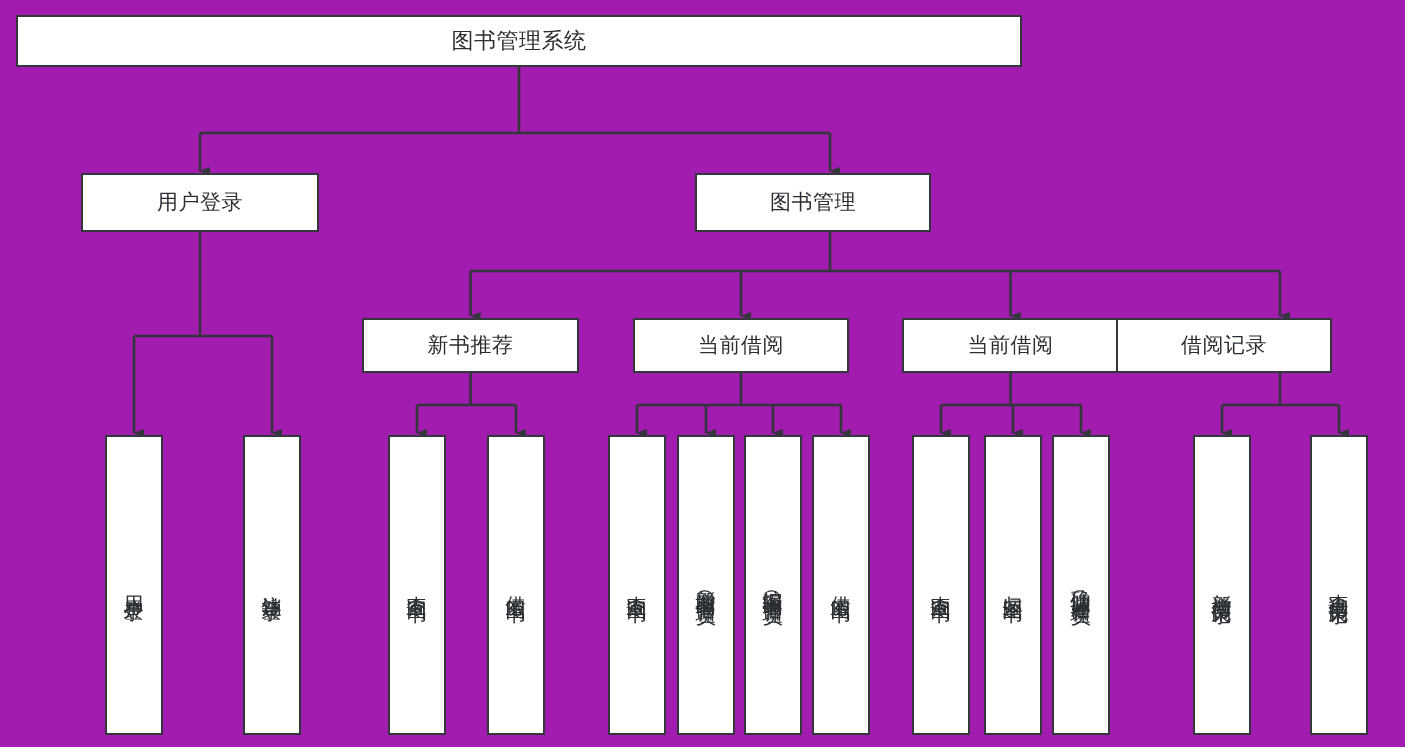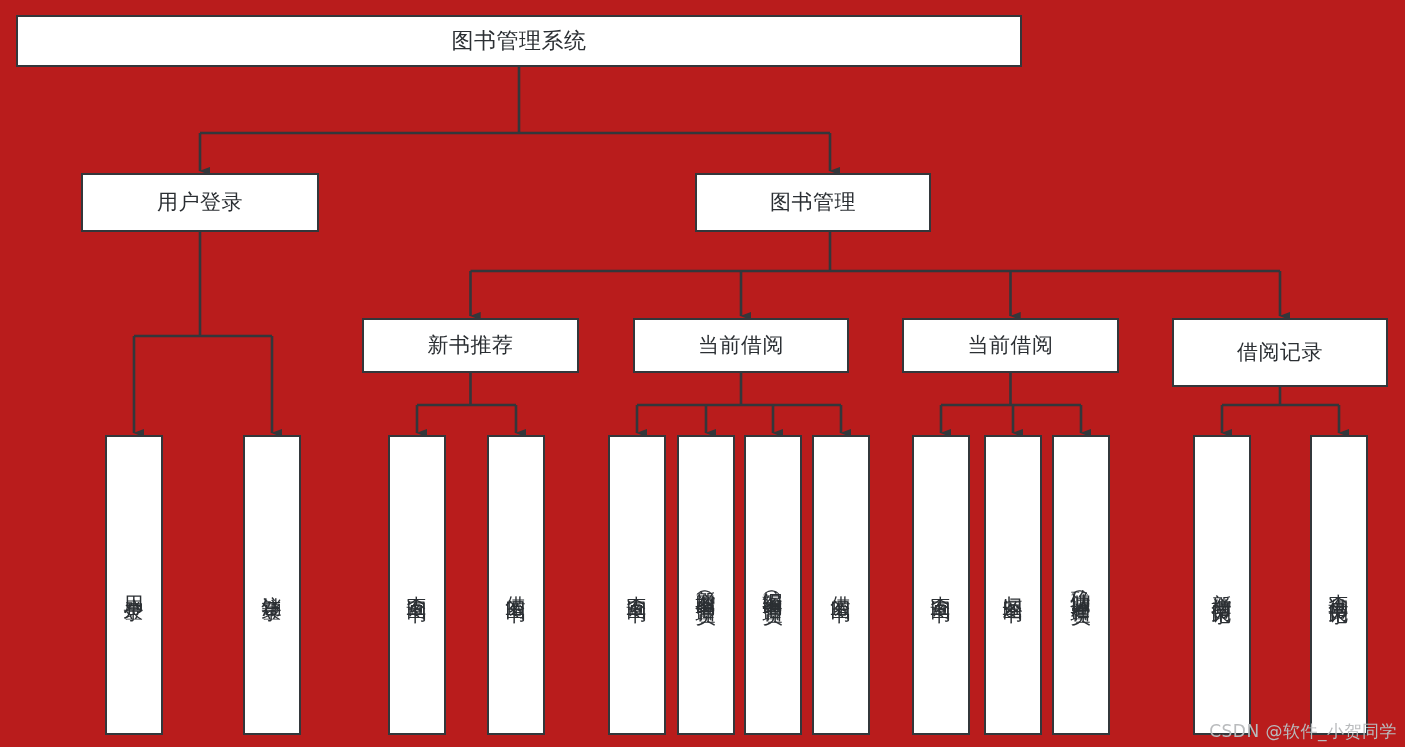--- a/index.html
+++ b/index.html
@@ -11,21 +11,21 @@
     width: 1405px;
     height: 747px;
     font-family: "DejaVu Sans", "Liberation Sans", sans-serif;
     overflow: hidden;
     position: relative;
   }
   #diagram-root {
     position: relative;
     width: 1405px;
     height: 747px;
-    background: #b91c1c;
+    background: #a21caf;
   }
   svg.edges {
     position: absolute;
     left: 0;
     top: 0;
     width: 1405px;
     height: 747px;
     pointer-events: none;
   }
   .node {
@@ -135,21 +135,21 @@
       </div>
       <div class="node horiz" id="node-newbook" style="left: 362px; top: 318px; width: 217px; height: 55px;">
         <span class="label">新书推荐</span>
       </div>
       <div class="node horiz" id="node-borrowbook" style="left: 633px; top: 318px; width: 216px; height: 55px;">
         <span class="label">当前借阅</span>
       </div>
       <div class="node horiz" id="node-current" style="left: 902px; top: 318px; width: 217px; height: 55px;">
         <span class="label">当前借阅</span>
       </div>
-      <div class="node horiz" id="node-records" style="left: 1172px; top: 318px; width: 216px; height: 69px;">
+      <div class="node horiz" id="node-records" style="left: 1116px; top: 318px; width: 216px; height: 55px;">
         <span class="label">借阅记录</span>
       </div>
       <div class="node vert" id="node-leaf-1" style="left: 105px; top: 435px; width: 58px; height: 300px;">
         <span class="label">用户登录</span>
       </div>
       <div class="node vert" id="node-leaf-2" style="left: 243px; top: 435px; width: 58px; height: 300px;">
         <span class="label">注销登录</span>
       </div>
       <div class="node vert" id="node-leaf-3" style="left: 388px; top: 435px; width: 58px; height: 300px;">
         <span class="label">查询图书</span>
@@ -179,14 +179,13 @@
         <span class="label">确认归还（管理员）</span>
       </div>
       <div class="node vert" id="node-leaf-12" style="left: 1193px; top: 435px; width: 58px; height: 300px;">
         <span class="label">新增借阅记录</span>
       </div>
       <div class="node vert" id="node-leaf-13" style="left: 1310px; top: 435px; width: 58px; height: 300px;">
         <span class="label">查询借阅记录</span>
       </div>
     </div>
 
-  <div class="watermark">CSDN @软件_小贺同学</div>
 </div>
 
 </body></html>

